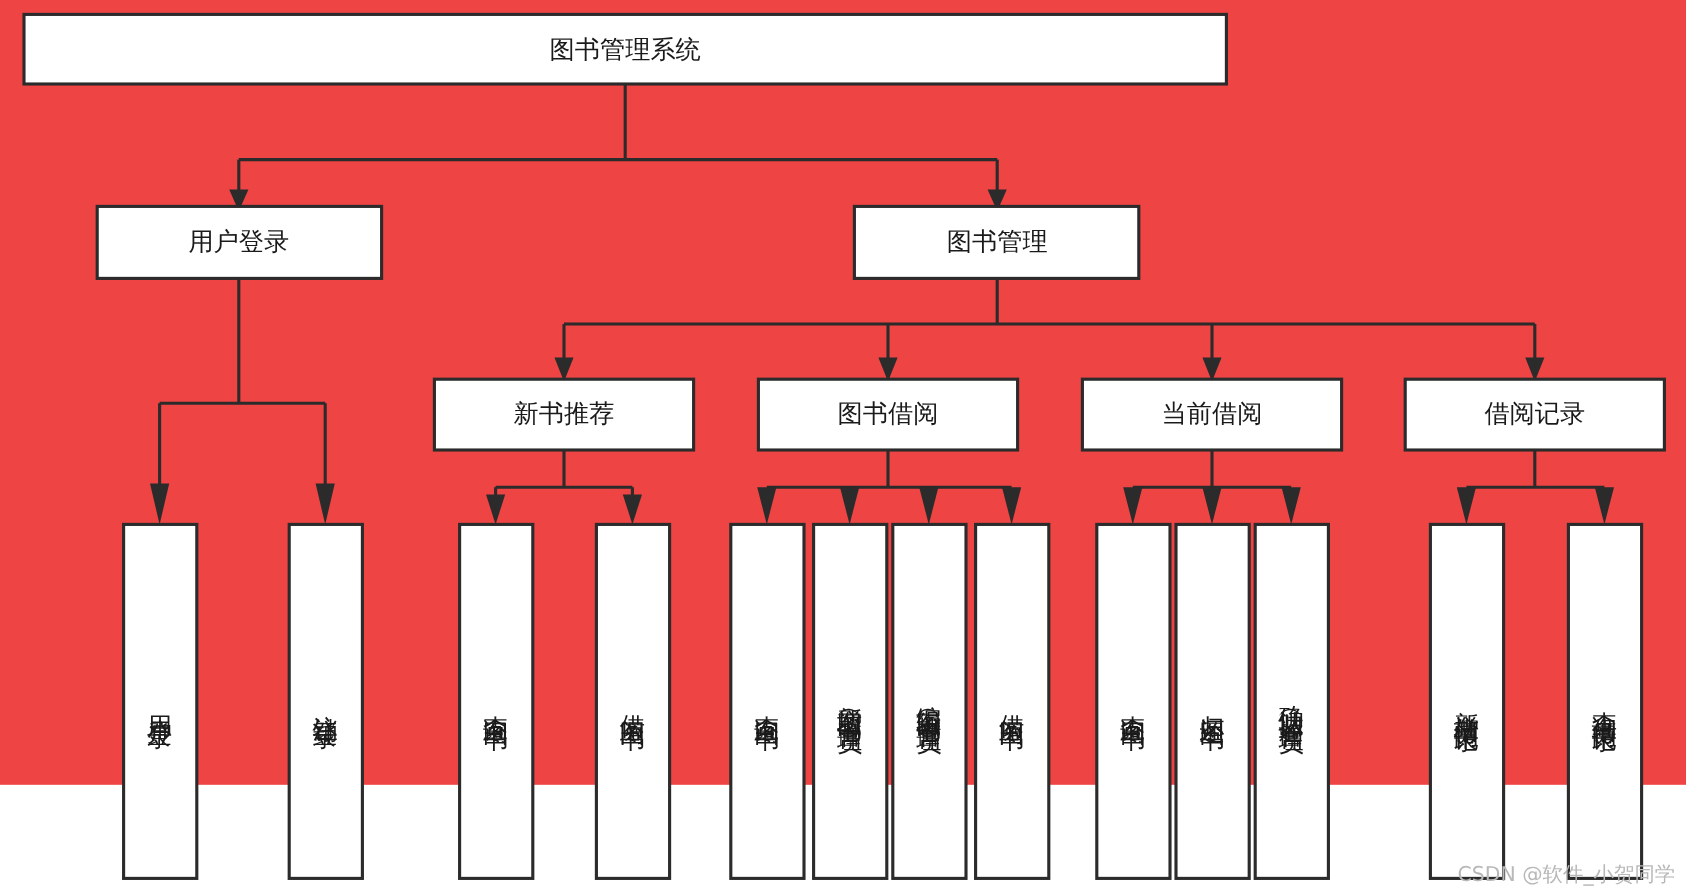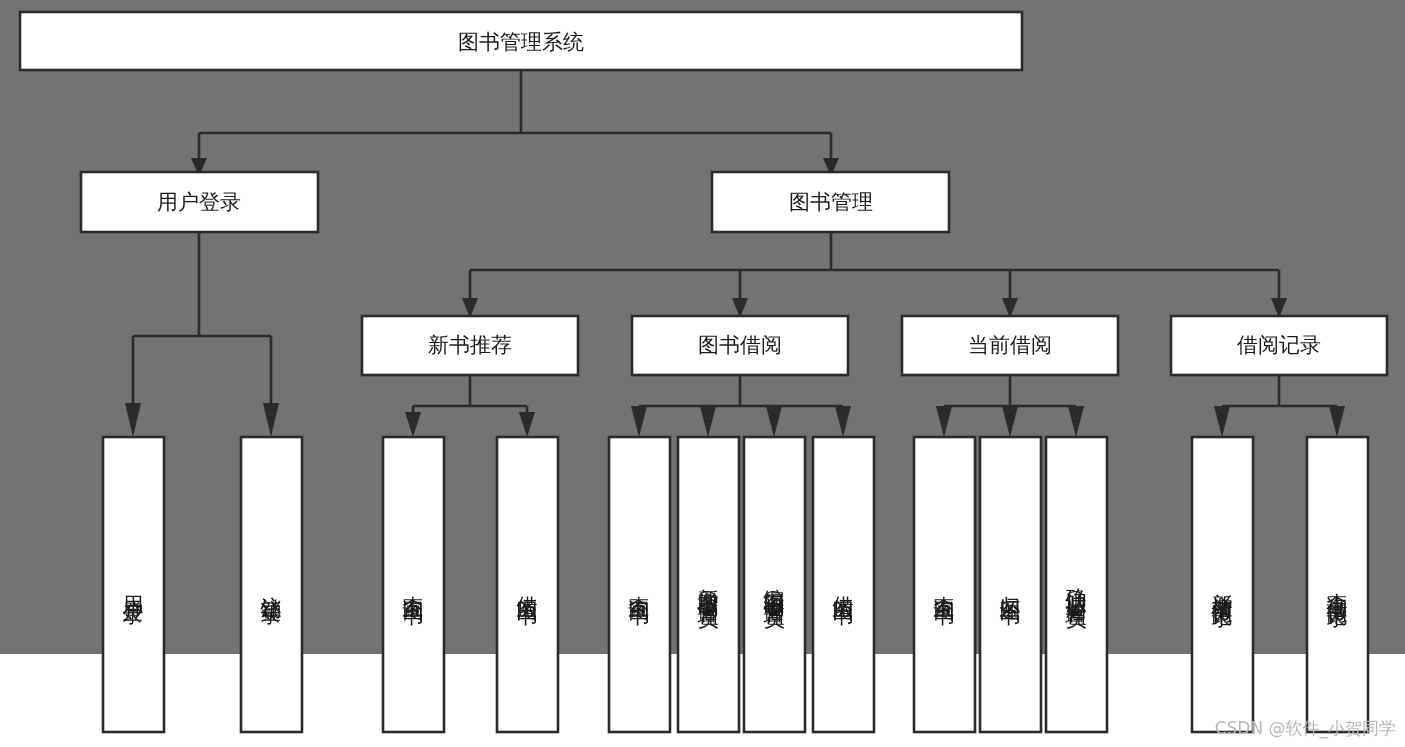--- a/index.html
+++ b/index.html
@@ -11,21 +11,21 @@
   body {
     width: 1405px;
     height: 747px;
     overflow: hidden;
     font-family: "DejaVu Sans", "Liberation Sans", sans-serif;
   }
   #diagram-root {
     position: relative;
     width: 1405px;
     height: 654px;
-    background: #737373;
+    background: #ef4444;
   }
   svg#tree-svg {
     position: absolute;
     top: 0;
     left: 0;
     width: 1405px;
     height: 747px;
     display: block;
   }
   .node-box {

